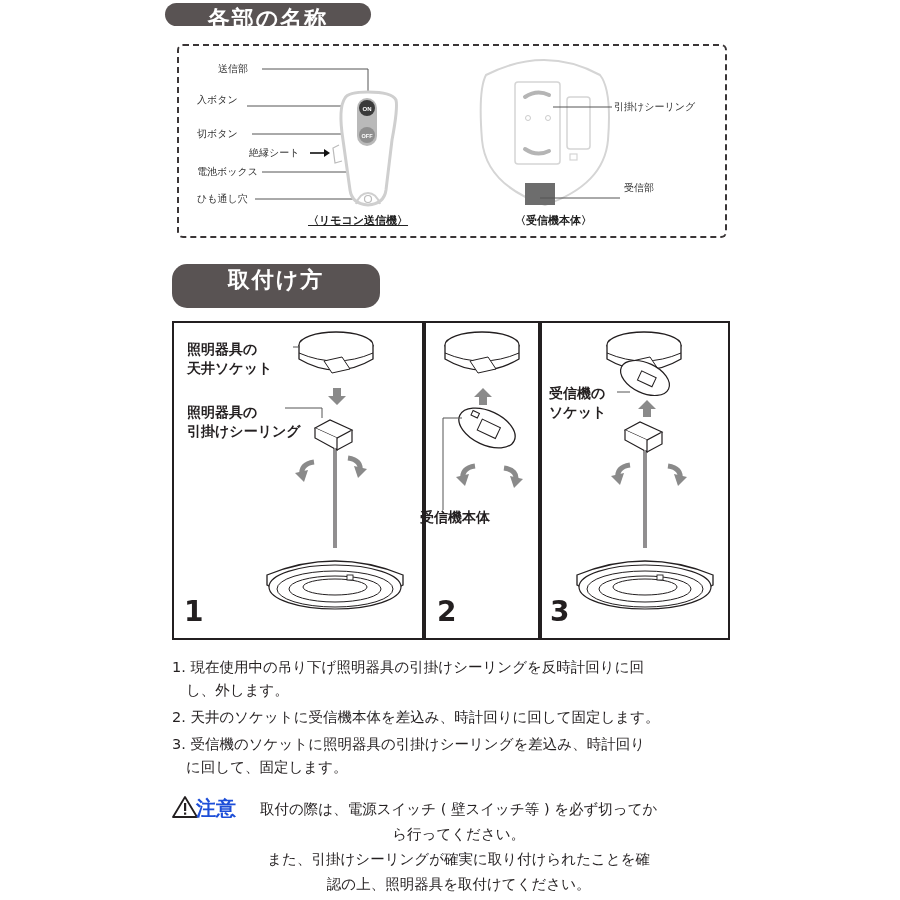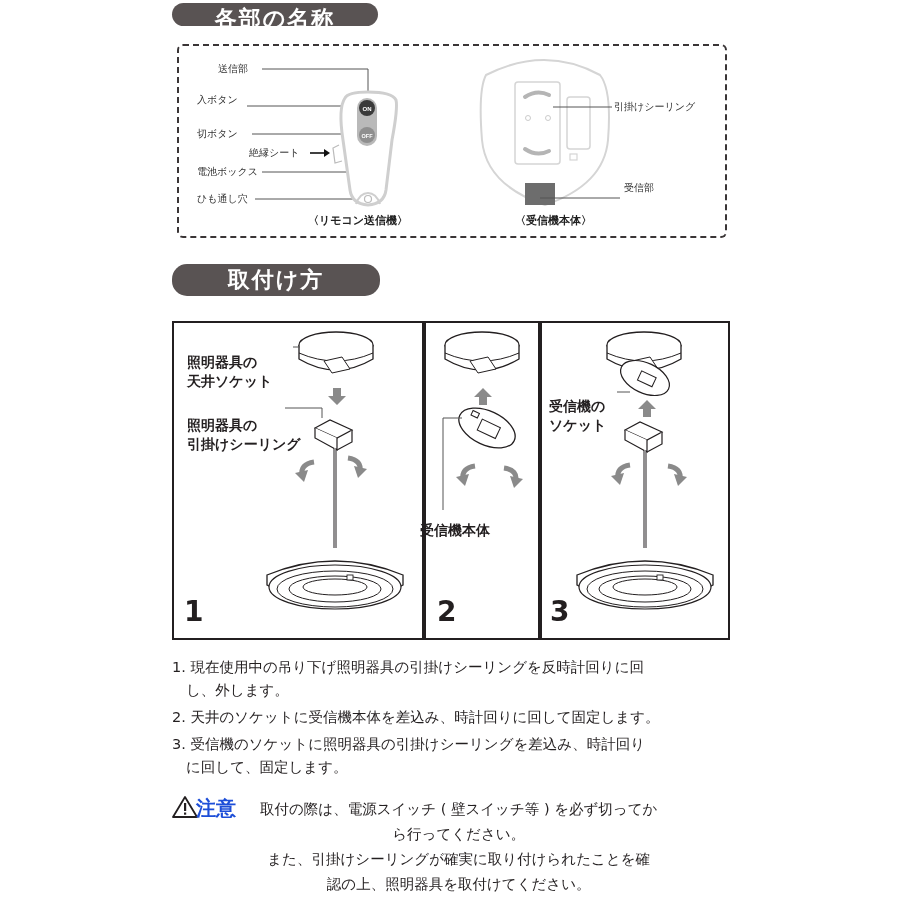--- a/index.html
+++ b/index.html
@@ -5,32 +5,32 @@
   html, body { margin:0; padding:0; background:#fff; }
   body { width:900px; height:900px; position:relative; overflow:hidden;
          font-family:"DejaVu Sans", "Liberation Sans", sans-serif; color:#231f20; }
   .pill { position:absolute; background:#595353; color:#fff; border-radius:15px;
           font-weight:bold; font-size:22px; text-align:center; line-height:32px; letter-spacing:2px; }
   .dashbox { position:absolute; left:177px; top:44px; width:546px; height:190px;
              border:2px dashed #3a3536; border-radius:6px; }
   .lbl { position:absolute; font-size:10px; color:#333; white-space:nowrap; }
   .cap { position:absolute; font-size:11px; font-weight:bold; color:#222; white-space:nowrap; }
   .panel { position:absolute; border:2px solid #231f20; background:#fff; }
-  .plbl { position:absolute; font-size:14px; font-weight:bold; line-height:19px; color:#231f20; white-space:nowrap;margin-top:13px; }
+  .plbl { position:absolute; font-size:14px; font-weight:bold; line-height:19px; color:#231f20; white-space:nowrap; }
   .stepnum { position:absolute; font-size:28px; font-weight:bold; color:#231f20; }
   .inst { position:absolute; left:172px; font-size:14.5px; line-height:23px; color:#231f20; white-space:nowrap; }
   .inst .cont { padding-left:14px; }
   .caution-title { position:absolute; left:196px; top:795px; font-size:20px; font-weight:bold; color:#1d4ed8; }
   .caution-text { position:absolute; left:260px; top:797px; font-size:14.5px; line-height:25px; color:#231f20; white-space:nowrap;text-align:center; }
   svg { position:absolute; overflow:visible; }
 </style>
 </head>
 <body>
 
-<div class="pill" style="left:172px; top:3px; width:206px; height:23px;">
+<div class="pill" style="left:165px; top:3px; width:206px; height:23px;">
   <span>各部の名称</span>
 </div>
 
 <div class="dashbox"></div>
 
 <svg style="left:0;top:0" width="900" height="260">
 
   <g stroke="#555" stroke-width="1" fill="none">
     <polyline points="262,69 368,69 368,92"></polyline>
     <line x1="247" y1="106" x2="356" y2="106"></line>
@@ -55,42 +55,42 @@
   <path d="M356,204 Q360,193 368,193 Q376,193 380,204" fill="none" stroke="#cfcfcf" stroke-width="2"></path>
   <circle cx="368" cy="199" r="3.5" fill="#fff" stroke="#bbb" stroke-width="1.2"></circle>
 </svg>
 
 <div class="lbl" style="left:218px; top:62px;">送信部</div>
 <div class="lbl" style="left:197px; top:93px;">入ボタン</div>
 <div class="lbl" style="left:197px; top:127px;">切ボタン</div>
 <div class="lbl" style="left:249px; top:146px;">絶縁シート</div>
 <div class="lbl" style="left:197px; top:165px;">電池ボックス</div>
 <div class="lbl" style="left:197px; top:192px;">ひも通し穴</div>
-<div class="cap" style="left:308px; top:213px;">〈リモコン送信機〉</div>
+<div class="cap" style="left:308px; top:213px;text-decoration:underline;">〈リモコン送信機〉</div>
 
 <svg style="left:0;top:0" width="900" height="260">
   <path d="M486,75 Q545,45 600,75 Q612,90 608,140 Q604,185 545,205 Q486,185 482,140 Q478,90 486,75 Z" fill="#fff" stroke="#d5d5d5" stroke-width="2"></path>
   <rect x="515" y="82" width="45" height="82" rx="3" fill="none" stroke="#d5d5d5" stroke-width="1.5"></rect>
   <rect x="567" y="97" width="23" height="52" rx="3" fill="none" stroke="#d5d5d5" stroke-width="1.5"></rect>
   <rect x="570" y="154" width="7" height="6" fill="none" stroke="#d5d5d5" stroke-width="1.2"></rect>
   <path d="M525,97 Q537,89 549,95" fill="none" stroke="#b5b5b5" stroke-width="4" stroke-linecap="round"></path>
   <path d="M525,149 Q537,157 549,151" fill="none" stroke="#b5b5b5" stroke-width="4" stroke-linecap="round"></path>
   <circle cx="528" cy="118" r="2.5" fill="none" stroke="#ccc"></circle>
   <circle cx="548" cy="118" r="2.5" fill="none" stroke="#ccc"></circle>
   <rect x="525" y="183" width="30" height="22" fill="#6d6d6d"></rect>
   <g stroke="#555" stroke-width="1" fill="none">
     <line x1="553" y1="107" x2="612" y2="107"></line>
     <line x1="540" y1="198" x2="620" y2="198"></line>
   </g>
 </svg>
 <div class="lbl" style="left:614px; top:100px;">引掛けシーリング</div>
 <div class="lbl" style="left:624px; top:181px;">受信部</div>
 <div class="cap" style="left:515px; top:213px;">〈受信機本体〉</div>
 
-<div class="pill" style="left:172px; top:264px; width:208px; height:32px;">
+<div class="pill" style="left:172px; top:264px; width:208px; height:44px;">
   <span>取付け方</span>
 </div>
 
 <div class="panel" style="left:172px; top:321px; width:248px; height:315px;"></div>
 <div class="panel" style="left:424px; top:321px; width:112px; height:315px;"></div>
 <div class="panel" style="left:540px; top:321px; width:186px; height:315px;"></div>
 
 <svg style="left:0;top:0" width="900" height="650">
   <defs>
     <g id="ceilcap">

